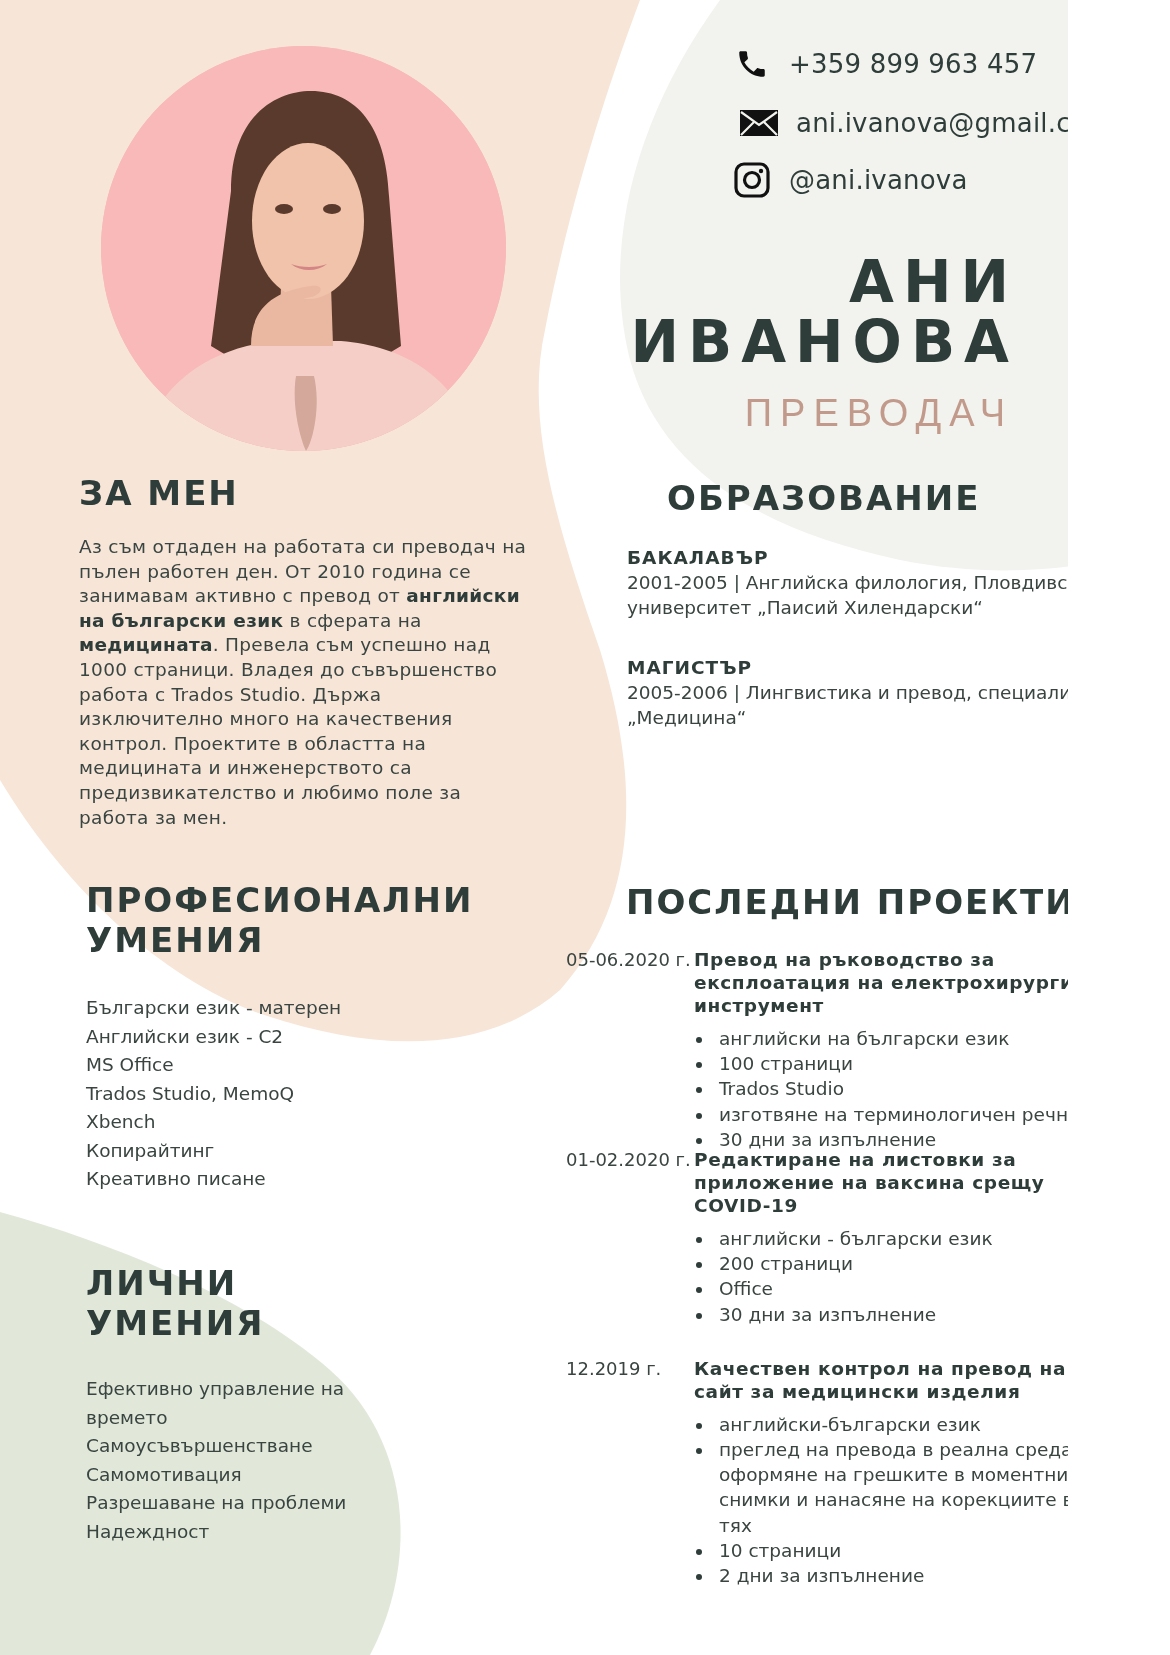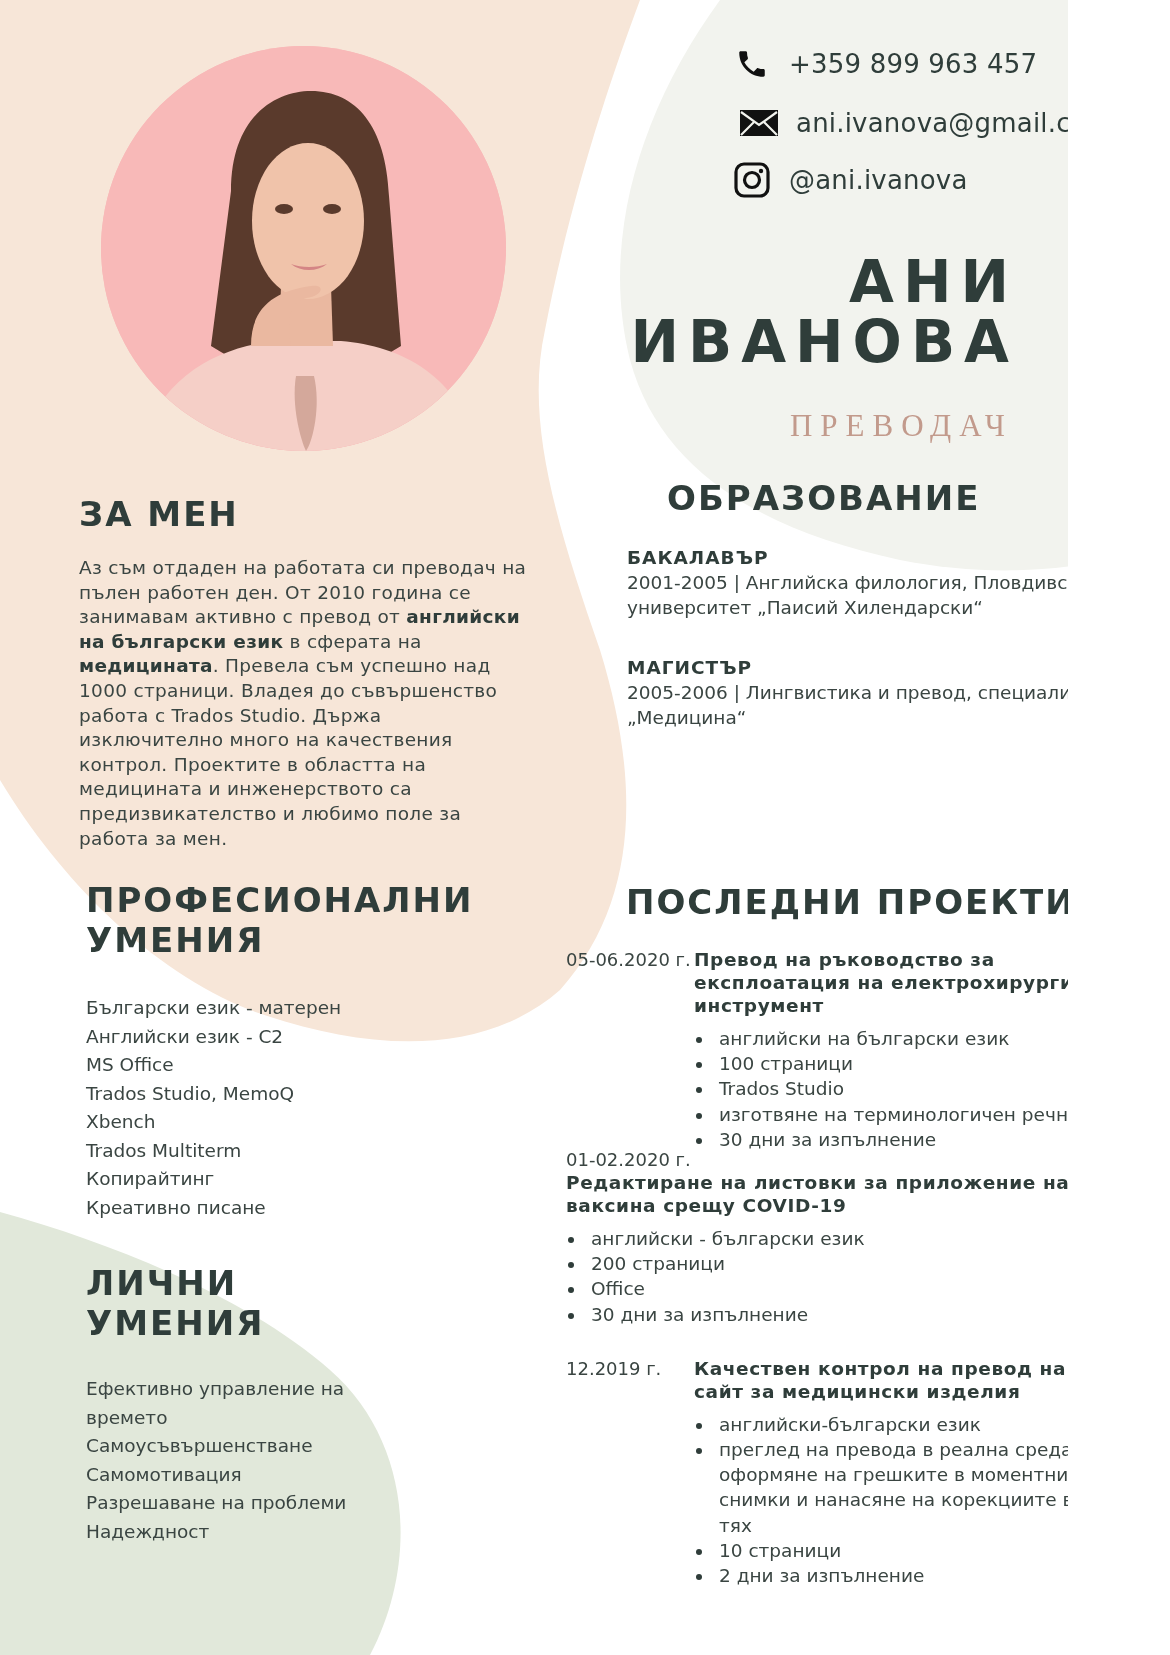--- a/index.html
+++ b/index.html
@@ -17,27 +17,27 @@
   .contact { left: 733px; top: 44px; width: 420px; }
   .contact-row { display: flex; align-items: center; height: 40px; margin-bottom: 19px; }
   .contact-row:nth-child(2) { margin-bottom: 17px; margin-left: 7px; }
   .contact-icon { width: 38px; height: 38px; display: flex; align-items: center; justify-content: center; margin-right: 18px; }
   .contact-icon svg { display: block; }
   .contact-text { font-family: "DejaVu Sans", sans-serif; font-size: 26px; color: #2f3d3a; letter-spacing: 0.2px; }
 
   
   .name { right: 50px; top: 252px; text-align: right; }
   .name-line { font-family: "DejaVu Sans", sans-serif; font-weight: bold; font-size: 58px; line-height: 60px; letter-spacing: 9px; color: #2f3d3a; }
-  .role { right: 55px; top: 408px; font-family: Liberation Serif, serif; font-size: 31px; letter-spacing: 8px; color: #c29a8c; }
+  .role { right: 55px; top: 392px; font-family: Liberation Sans, sans-serif; font-size: 38px; letter-spacing: 8px; color: #c29a8c; }
 
   
   .h2 { font-family: "DejaVu Sans", sans-serif; font-weight: bold; font-size: 34px; line-height: 40px; letter-spacing: 2px; color: #2f3d3a; }
 
   
-  .about { left: 79px; top: 494px; width: 450px; }
+  .about { left: 79px; top: 473px; width: 450px; }
   .about .h2 { margin-bottom: 22px; }
   .about-text { font-size: 18.5px; line-height: 24.6px; color: #3a4542; letter-spacing: 0.3px; }
   .about-text b { font-weight: bold; color: #2f3d3a; }
 
   
   .edu { left: 627px; top: 478px; width: 510px; }
   .edu .h2 { margin-bottom: 28px; margin-left: 40px; }
   .edu-item { margin-bottom: 36px; }
   .edu-degree { font-weight: bold; font-size: 18.5px; letter-spacing: 1px; color: #2f3d3a; line-height: 24px; }
   .edu-desc { font-size: 18.5px; line-height: 25px; color: #3a4542; }
@@ -54,21 +54,21 @@
   
   .proj { left: 566px; top: 882px; width: 560px; }
   .proj .h2 { margin-left: 60px; margin-bottom: 26px; }
   .proj-item { display: flex; }
   .proj-date { width: 128px; flex: none; font-size: 18px; line-height: 23px; color: #3a4542; }
   .proj-body { flex: 1; }
   .proj-title { font-weight: bold; font-size: 18.5px; line-height: 23px; letter-spacing: 0.6px; color: #2f3d3a; margin-bottom: 9px; }
   .proj-list { list-style: none; }
   .proj-list li { position: relative; padding-left: 25px; font-size: 18.5px; line-height: 25.2px; color: #3a4542; }
   .proj-list li::before { content: ""; position: absolute; left: 2px; top: 11px; width: 6px; height: 6px; border-radius: 50%; background: #2f3d3a; }
-  .proj-item.p2 { margin-top: -4px; flex-direction: column; }
+  .proj-item.p2 { margin-top: -4px; }
   .proj-item.p3 { margin-top: 30px; }
 </style>
 </head>
 <body>
 
 <div class="page">
 
   <svg class="bg-svg" viewBox="0 0 1170 1655">
     <path d="M0,0 L640,0 C610,80 570,200 545,330 C525,420 555,520 600,650 C640,780 640,900 560,990 C480,1060 360,1050 250,1010 C150,970 60,880 0,780 Z" fill="#f7e6d8"></path>
     <path d="M720,0 L1170,0 L1170,540 C1100,570 1000,580 900,560 C760,530 660,470 630,360 C600,240 640,110 720,0 Z" fill="#f2f3ee"></path>
@@ -154,21 +154,20 @@
   <div class="layer prof">
     <div class="h2">
       <div>ПРОФЕСИОНАЛНИ</div>
       <div>УМЕНИЯ</div>
     </div>
     <div class="skill">Български език - матерен</div>
     <div class="skill">Английски език - C2</div>
     <div class="skill">MS Office</div>
     <div class="skill">Trados Studio, MemoQ</div>
     <div class="skill">Xbench</div>
-    <div class="skill">Trados Multiterm</div>
     <div class="skill">Копирайтинг</div>
     <div class="skill">Креативно писане</div>
   </div>
 
   <div class="layer pers">
     <div class="h2">ЛИЧНИ УМЕНИЯ</div>
     <div class="skill">Ефективно управление на времето</div>
     <div class="skill">Самоусъвършенстване</div>
     <div class="skill">Самомотивация</div>
     <div class="skill">Разрешаване на проблеми</div>

